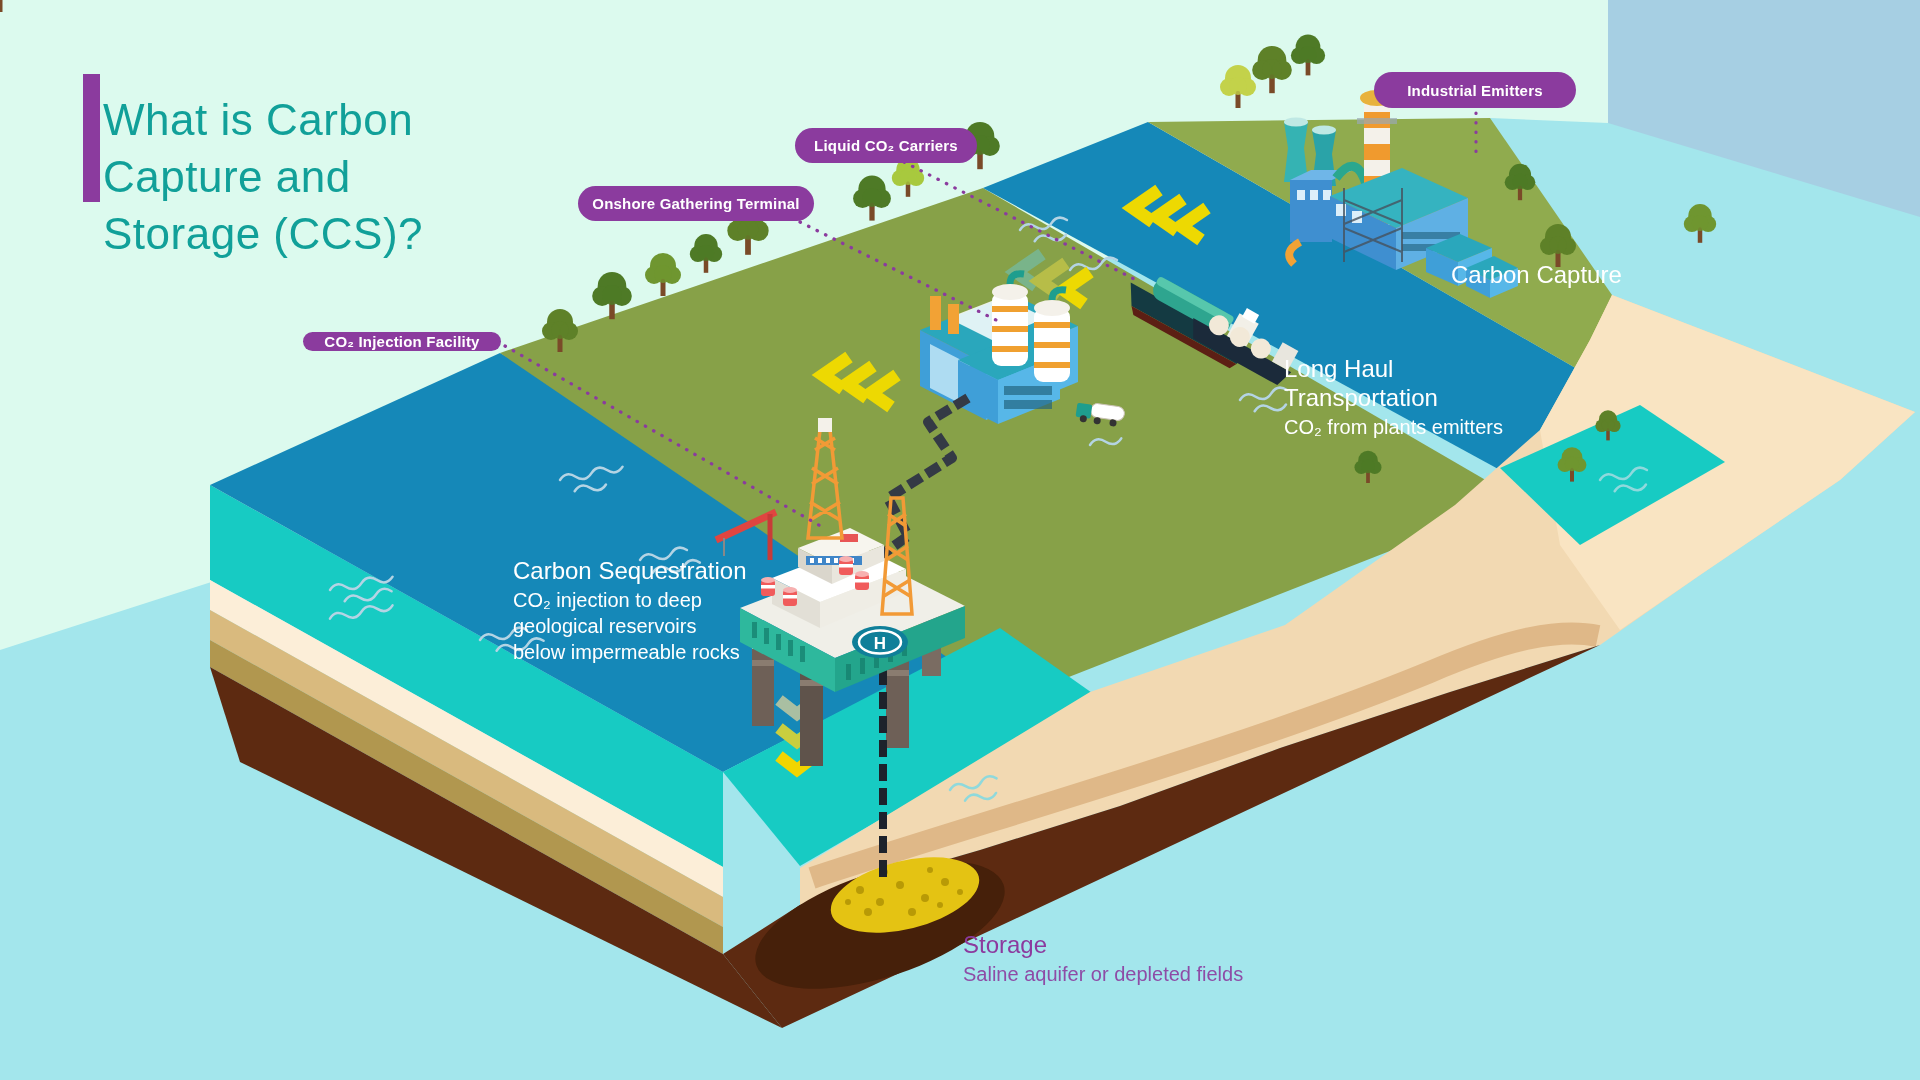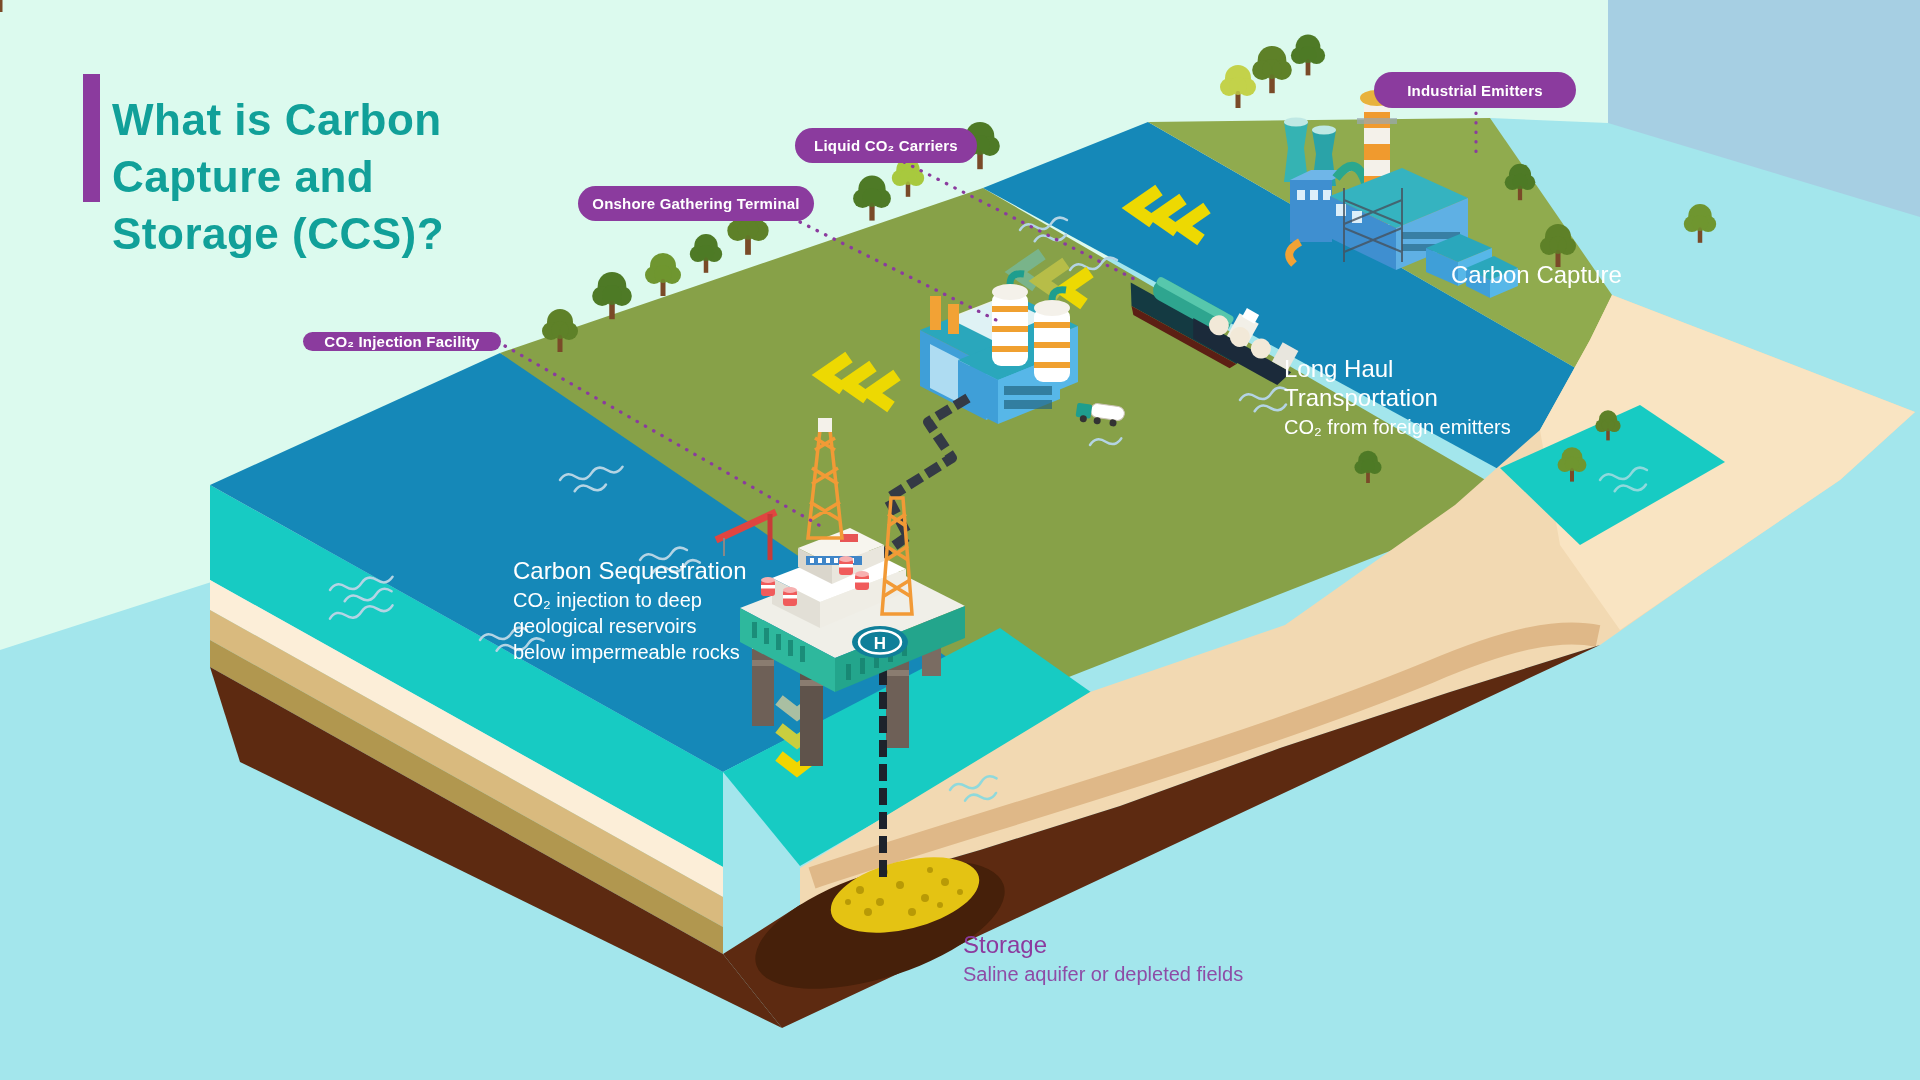--- a/index.html
+++ b/index.html
@@ -1,20 +1,20 @@
 <!DOCTYPE html>
 <html><head>
 <meta charset="utf-8">
 <style>
   html,body{margin:0;padding:0;}
   body{font-family:"Liberation Sans","DejaVu Sans",sans-serif;}
   #stage{position:relative;width:1920px;height:1080px;overflow:hidden;background:#A3E6EC;}
   #scene-svg{position:absolute;left:0;top:0;}
-  .main-title{position:absolute;left:112px;top:62px;font-size:44px;line-height:57px;
-    font-weight:700;color:#11A099;white-space:pre-line;letter-spacing:.5px;}
+  .main-title{position:absolute;left:103px;top:62px;font-size:44px;line-height:57px;
+    font-weight:400;color:#11A099;white-space:pre-line;letter-spacing:.5px;}
   .title-bar{position:absolute;left:83px;top:74px;width:17px;height:128px;background:#8B3B9E;}
   .badge{position:absolute;background:#8B3B9E;color:#fff;border-radius:18px;
     display:flex;align-items:center;justify-content:center;font-weight:bold;
     font-size:15px;letter-spacing:.2px;}
   .badge-industrial{left:1374px;top:52px;width:202px;height:36px;margin-top:20px;}
   .badge-liquid{left:795px;top:128px;width:182px;height:35px;}
   .badge-onshore{left:578px;top:186px;width:236px;height:35px;}
   .badge-injection{left:303px;top:332px;width:198px;height:19px;justify-content:center;}
   .scene-label{position:absolute;color:#fff;}
   .scene-label h3{margin:0;font-size:24px;line-height:29px;font-weight:400;white-space:pre-line;}
@@ -401,21 +401,21 @@
   <div class="badge badge-injection">
     <span>CO₂ Injection Facility</span>
   </div>
 
   <div class="scene-label lbl-capture">
     <h3>Carbon Capture</h3>
   </div>
   <div class="scene-label lbl-longhaul">
     <h3>Long Haul
 Transportation</h3>
-    <p>CO₂ from foreign emitters</p>
+    <p>CO₂ from plants emitters</p>
   </div>
   <div class="scene-label lbl-sequestration">
     <h3>Carbon Sequestration</h3>
     <p>CO₂ injection to deep
 geological reservoirs
 below impermeable rocks</p>
   </div>
   <div class="scene-label lbl-storage">
     <h3>Storage</h3>
     <p>Saline aquifer or depleted fields</p>

